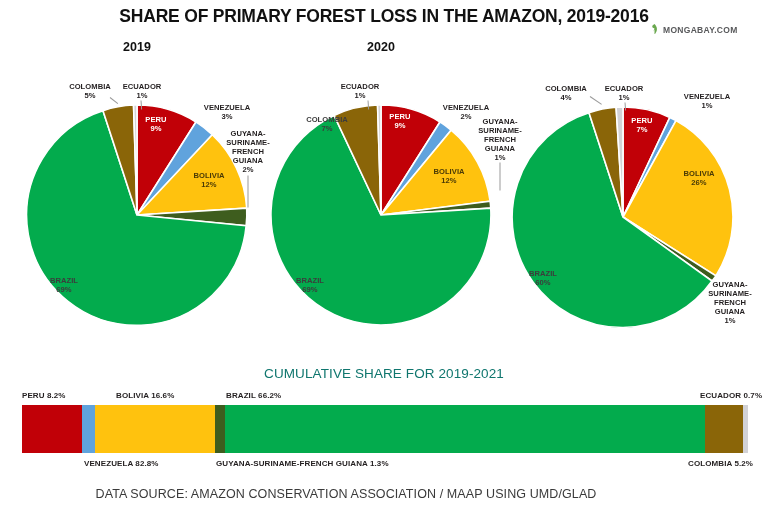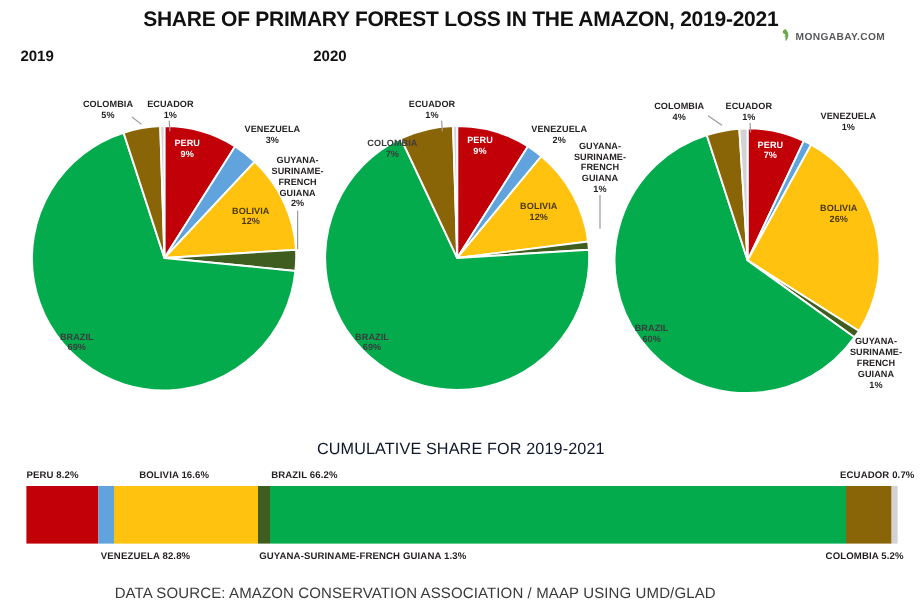--- a/index.html
+++ b/index.html
@@ -21,21 +21,21 @@
   }
   .brand{
     position:absolute;top:24px;left:650px;
     display:flex;align-items:center;gap:4px;
     font-size:8.5px;font-weight:bold;letter-spacing:0.3px;color:#58595b;
   }
   .brand-mark{display:block;width:9px;height:11px;}
 
   .pie-title{
     position:absolute;
-    text-align:left;
+    text-align:center;
     font-size:12.5px;font-weight:bold;color:#111;
     width:240px;
   }
 
   .pie-wrap{position:absolute;}
   svg{display:block;overflow:visible;}
 
   .lbl{
     position:absolute;
     font-size:7.6px;font-weight:bold;
@@ -47,21 +47,21 @@
   }
   .lbl.multi{white-space:normal;}
   .lbl.inside-white{color:#ffffff;}
   .lbl.inside-dark{color:#3c3c3c;}
   .lbl.inside-bolivia{color:#4a3a06;}
 
   .leader{position:absolute;background:#9a9a9a;}
 
   .cum-title{
     position:absolute;top:366px;left:0;width:768px;text-align:center;
-    font-size:13.5px;color:#0f172a;letter-spacing:0.1px;
+    font-size:13.5px;color:#0f766e;letter-spacing:0.1px;
   }
 
   .bar{
     position:absolute;left:22px;top:405px;
     width:726px;height:48px;
     display:flex;
   }
   .seg{height:100%;}
 
   .bar-lbl{
@@ -73,21 +73,21 @@
   .source{
     position:absolute;top:487px;left:0;width:692px;text-align:center;
     font-size:12.5px;color:#3a3a3a;letter-spacing:0.1px;
   }
 </style>
 </head>
 <body>
 
 <div class="root">
 
-  <div class="title">SHARE OF PRIMARY FOREST LOSS IN THE AMAZON, 2019-2021</div>
+  <div class="title">SHARE OF PRIMARY FOREST LOSS IN THE AMAZON, 2019-2016</div>
 
   <div class="brand">
     <svg class="brand-mark" viewBox="0 0 10 12">
       <path d="M5 0 C8 3 9 7 5.6 11 L5 11 L5 6 L3.6 8.4 L5 5 C2 4 1.4 2 5 0 Z" fill="#6aa84f"></path>
     </svg>
     <span>MONGABAY.COM</span>
   </div>
 
   <div class="pie-title" style="left:17px;top:40px;">2019</div>
   <div class="pie-wrap" style="left:27px;top:105px;">

